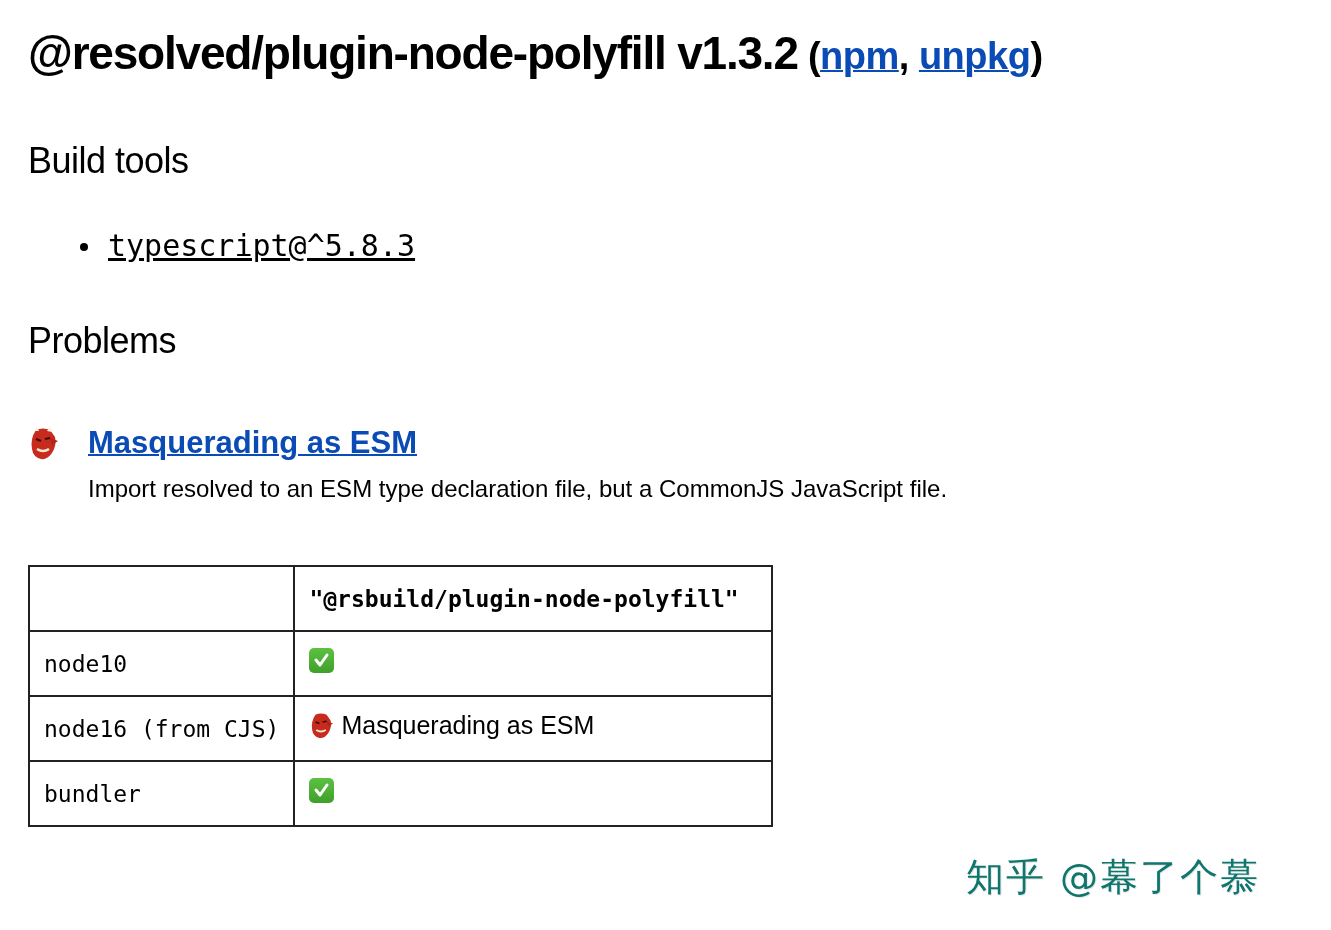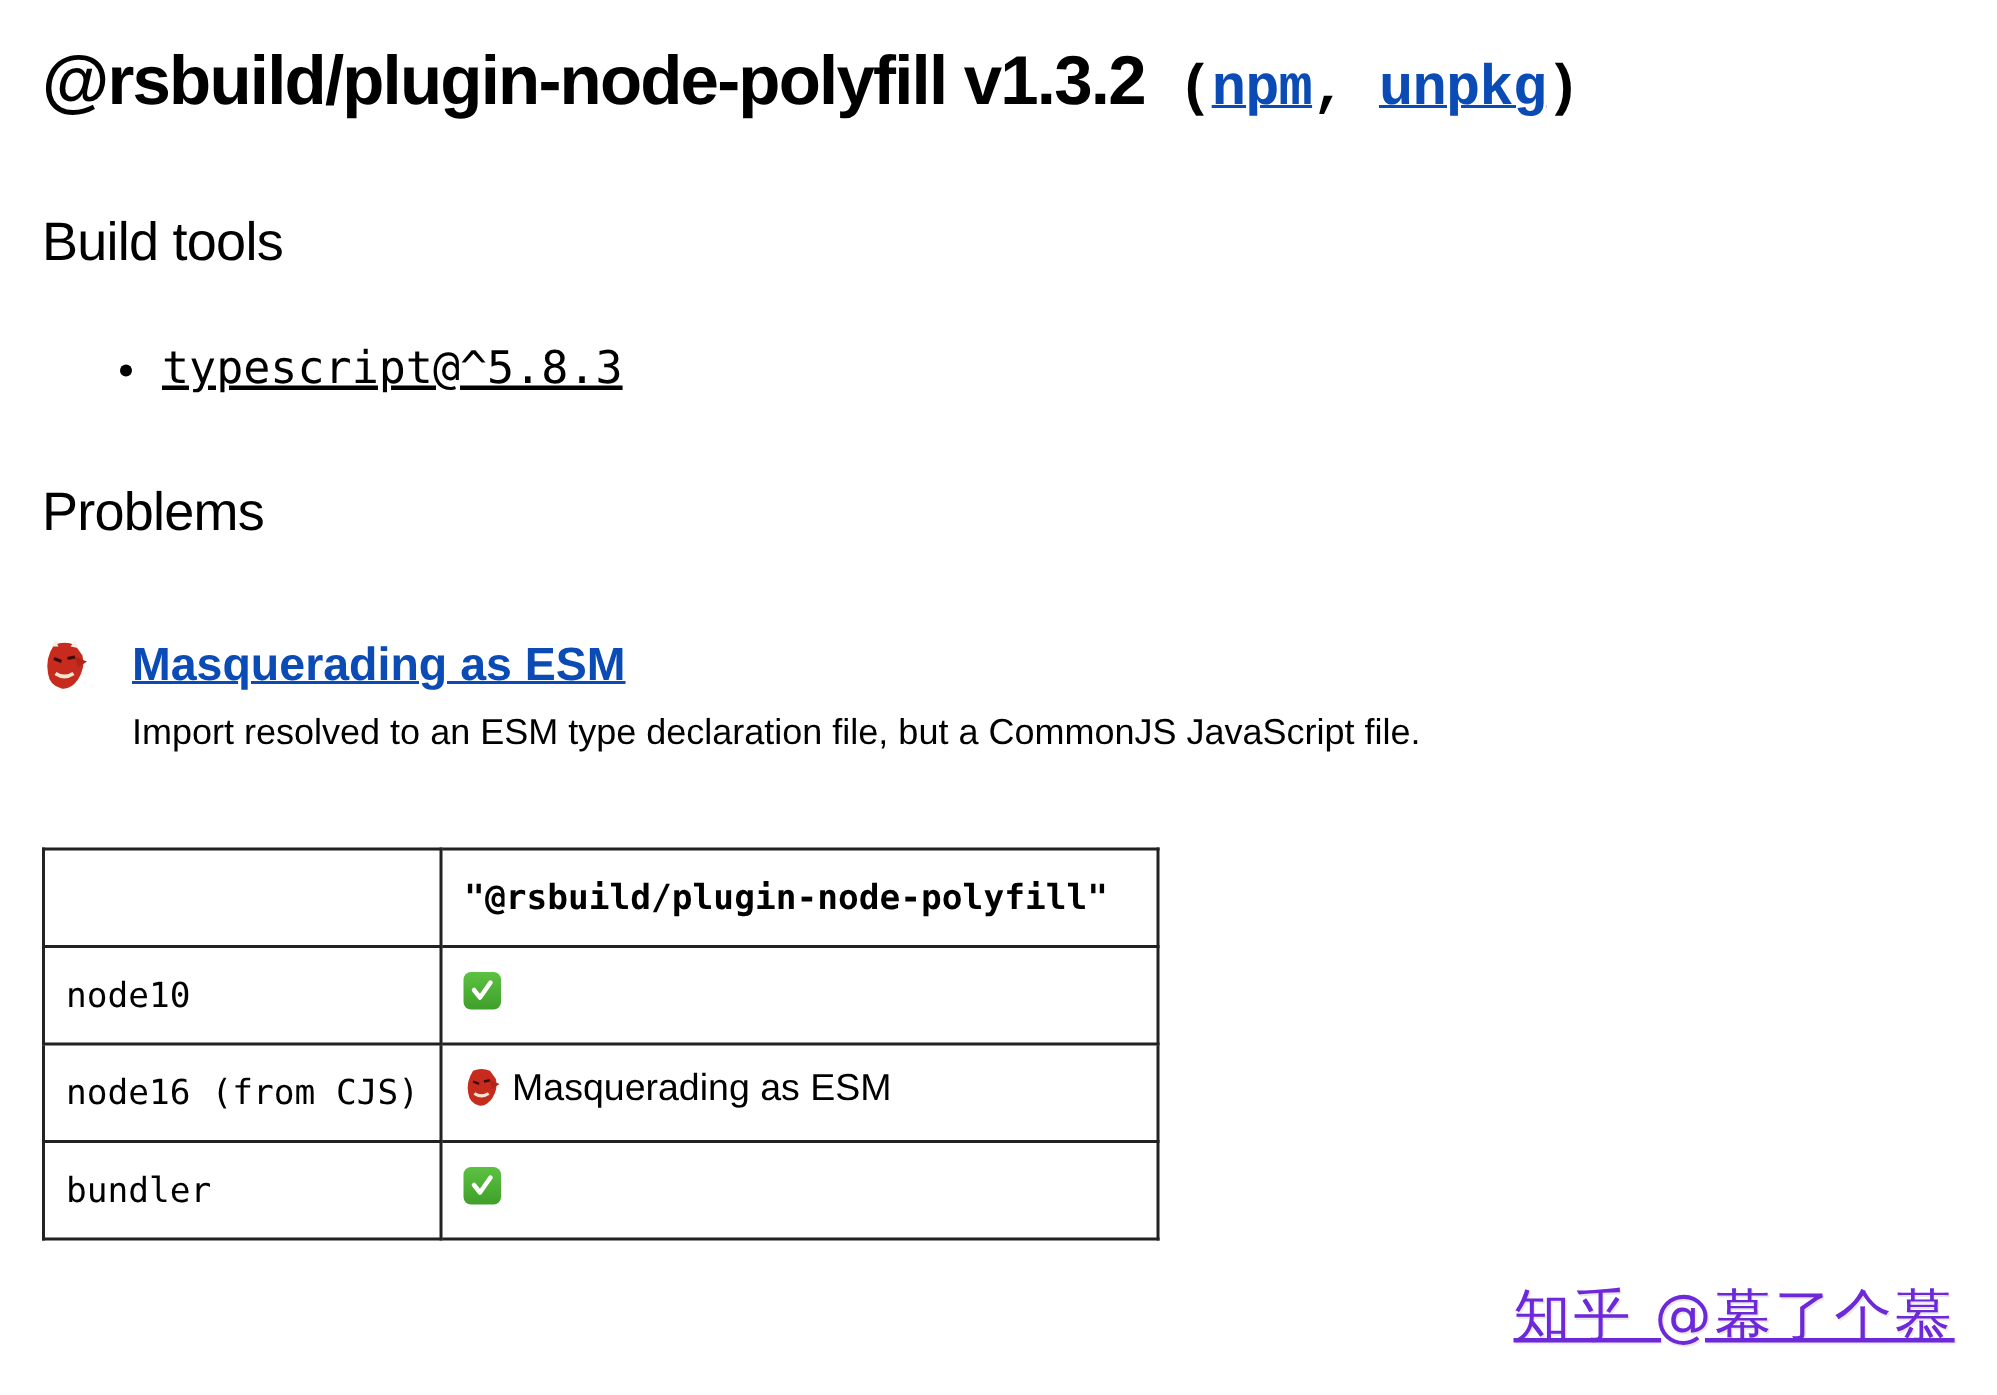--- a/index.html
+++ b/index.html
@@ -6,21 +6,21 @@
   body {
     width: 1331px; height: 930px; overflow: hidden; position: relative;
     font-family: "Liberation Sans", "DejaVu Sans", sans-serif; color: #000;
   }
   .page { position: absolute; left: 28px; top: 0; right: 0; }
 
   h1.title {
     position: absolute; left: 0; top: 26px; margin: 0;
     font-size: 46px; font-weight: bold; letter-spacing: -1.2px; white-space: nowrap;
   }
-  h1.title .links { font-size: 38px; letter-spacing: -0.5px; font-family: Liberation Mono, monospace; }
+  h1.title .links { font-size: 38px; letter-spacing: -0.5px; }
   a.link { color: #0b4bb5; text-decoration: underline; text-decoration-thickness: 2px; }
 
   h2.section {
     position: absolute; left: 0; margin: 0; font-size: 36px; font-weight: normal; letter-spacing: -0.5px;
   }
   #h-build { top: 140px; }
   #h-problems { top: 320px; }
 
   .tool-list { position: absolute; left: 50px; top: 228px; margin: 0; padding: 0; list-style: none; text-decoration: underline; }
   .tool-list li {
@@ -53,33 +53,32 @@
   th .mono { font-weight: bold; }
   .cell-inner { display: inline-flex; align-items: center; gap: 8px; }
   .check-icon {
     display: inline-block; width: 25px; height: 25px; border-radius: 5px;
     background: linear-gradient(#5cc242, #3f9f2a); position: relative; vertical-align: middle;
   }
   .check-icon svg { position: absolute; left: 3px; top: 3px; }
   .mask-icon { display: inline-block; width: 24px; height: 28px; vertical-align: middle; }
 
   .watermark {
-    position: absolute; left: 1009px; top: 852px; font-size: 38px; color: #6d28d9; letter-spacing: 2px;
+    position: absolute; left: 966px; top: 852px; font-size: 38px; color: #0f766e; letter-spacing: 2px;
     font-family: "DejaVu Sans", sans-serif; white-space: nowrap;
     text-shadow: 1px 1px 0 #e8e8e8;
-    text-decoration: underline;
   }
 </style>
 </head>
 <body>
 
 <div class="page">
 
   <h1 class="title">
-    <span>@rsbuild/plugin-node-polyfill</span>
+    <span>@resolved/plugin-node-polyfill</span>
     <span>v1.3.2</span><span class="links"><span> (</span><a class="link" href="#">npm</a><span>, </span><a class="link" href="#">unpkg</a><span>)</span></span>
   </h1>
 
   <h2 class="section" id="h-build">Build tools</h2>
   <ul class="tool-list">
     <li>
       <span class="bullet"></span>
       <span>typescript@^5.8.3</span>
     </li>
   </ul>

